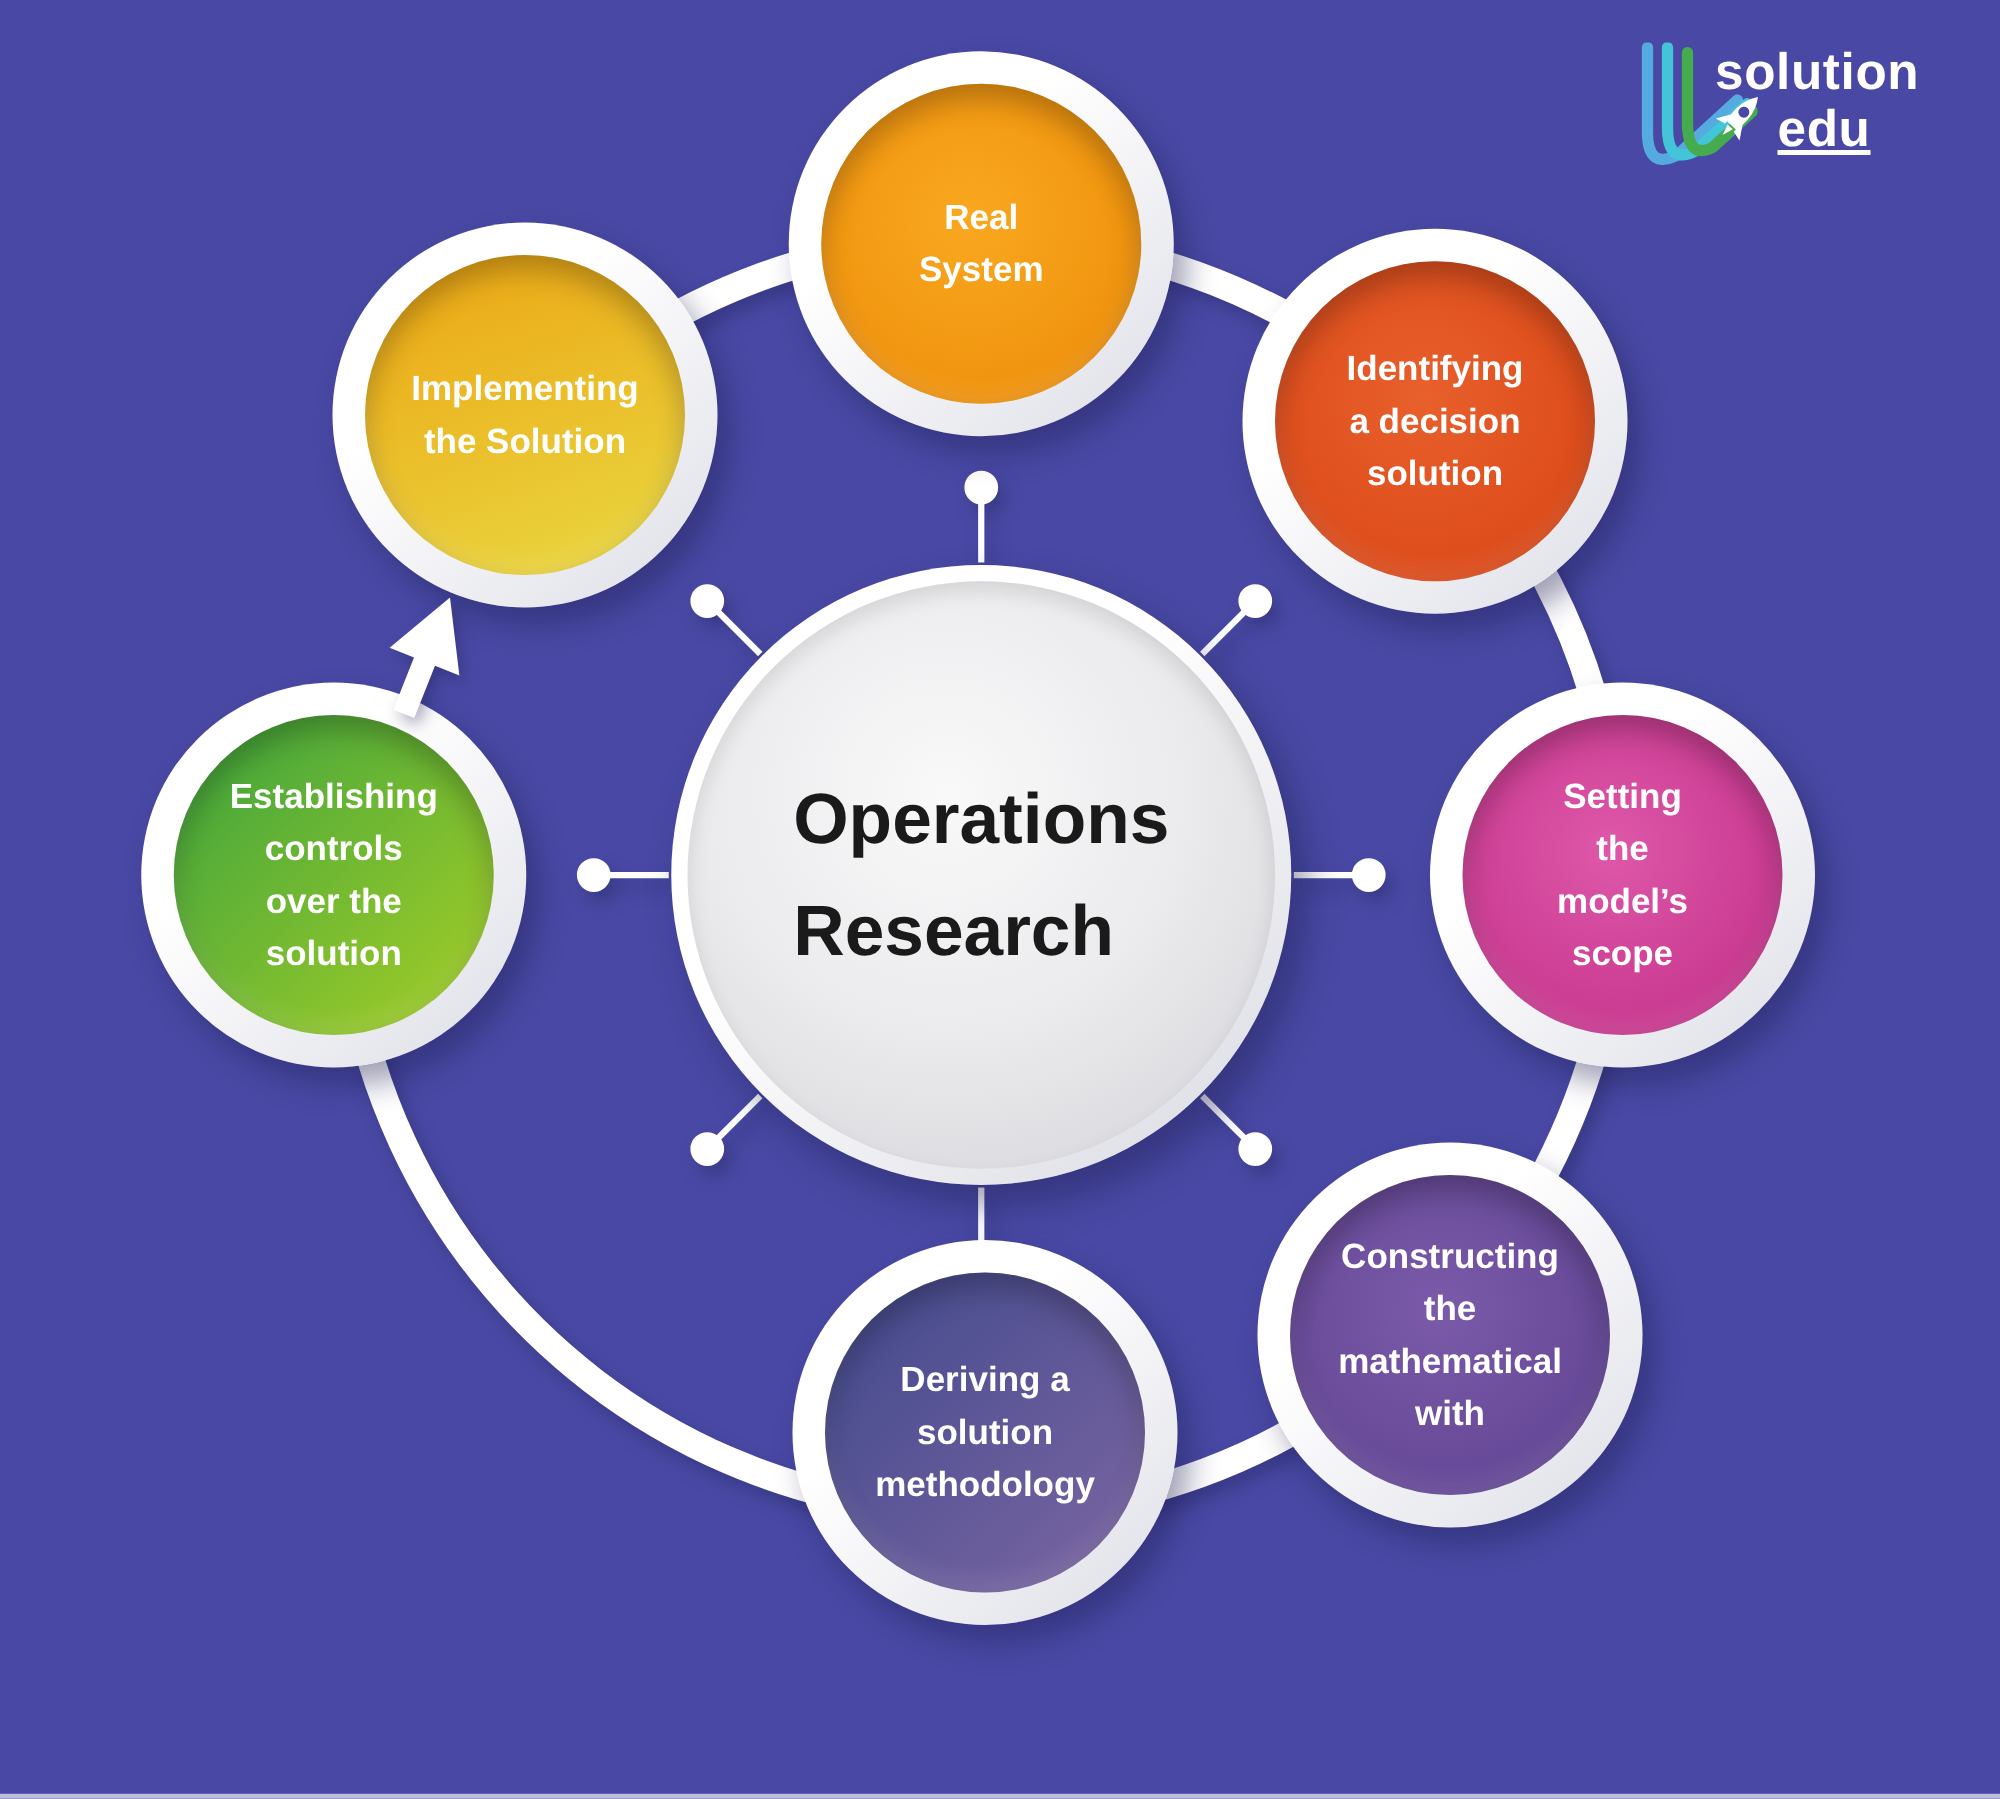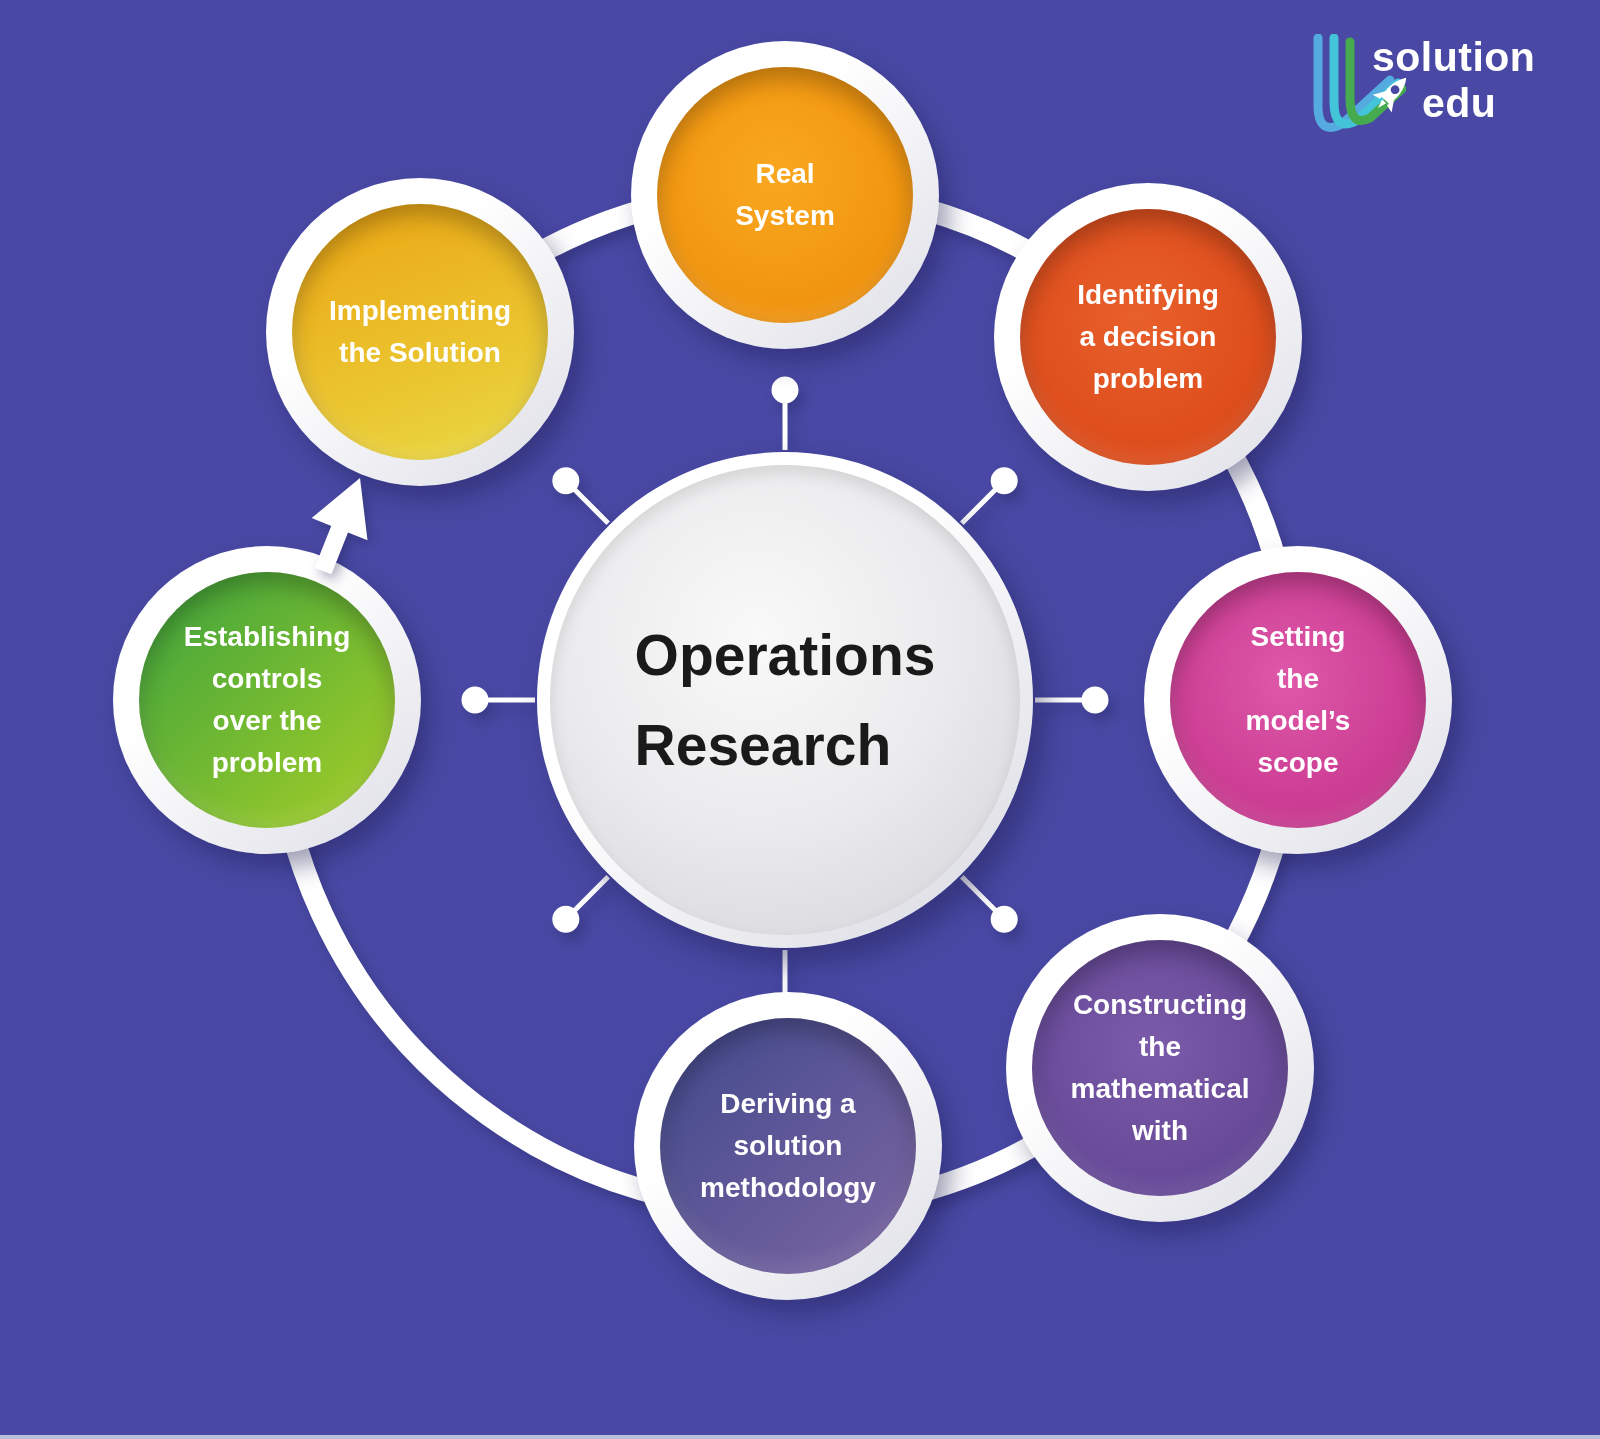--- a/index.html
+++ b/index.html
@@ -57,21 +57,21 @@
     white-space:pre-line;
     text-align:left;
     color:#1a1a1a;
     font-size:57px;line-height:90px;font-weight:bold;
   }
   
   .logo{position:absolute;left:1310px;top:24px;width:280px;height:135px;z-index:4;}
   .logo-mark{position:absolute;left:0;top:10px;}
   .logo-rocket{position:absolute;left:56px;top:42px;}
   .logo-line1{position:absolute;left:62px;top:10px;color:#fff;font-size:41px;font-weight:bold;letter-spacing:.5px;}
-  .logo-line2{position:absolute;left:112px;top:56px;color:#fff;font-size:41px;font-weight:bold;letter-spacing:.5px;}
+  .logo-line2{position:absolute;left:112px;top:56px;color:#fff;font-size:41px;font-weight:bold;letter-spacing:.5px;text-decoration:underline;}
   
   .bottom-strip{
     position:absolute;left:0;bottom:0;width:1600px;height:4px;z-index:6;
     background:#b9bedd;
   }
 </style>
 </head>
 <body>
 
 <div class="stage" style="background: rgb(73, 73, 165);">
@@ -101,21 +101,21 @@
   <div class="node" style="left:631px;top:41px">
     <div class="node-inner" style="background: radial-gradient(circle at 46% 42%, rgb(249, 168, 31) 0%, rgb(236, 138, 6) 100%);">
       <span class="node-label">Real
 System</span>
     </div>
   </div>
   <div class="node" style="left:994px;top:183px">
     <div class="node-inner" style="background: radial-gradient(circle at 46% 42%, rgb(232, 96, 44) 0%, rgb(216, 67, 19) 100%);">
       <span class="node-label">Identifying
 a decision
-problem</span>
+solution</span>
     </div>
   </div>
   <div class="node" style="left:1144px;top:546px">
     <div class="node-inner" style="background: radial-gradient(circle at 46% 42%, rgb(222, 88, 169) 0%, rgb(192, 44, 133) 100%);">
       <span class="node-label">Setting
 the
 model’s
 scope</span>
     </div>
   </div>
@@ -132,21 +132,21 @@
       <span class="node-label">Deriving a
 solution
 methodology</span>
     </div>
   </div>
   <div class="node" style="left:113px;top:546px">
     <div class="node-inner" style="background: linear-gradient(135deg, rgb(58, 162, 62) 0%, rgb(168, 207, 38) 100%);">
       <span class="node-label">Establishing
 controls
 over the
-problem</span>
+solution</span>
     </div>
   </div>
   <div class="node" style="left:266px;top:178px">
     <div class="node-inner" style="background: linear-gradient(160deg, rgb(236, 164, 18) 0%, rgb(233, 217, 66) 100%);">
       <span class="node-label">Implementing
 the Solution</span>
     </div>
   </div>
 
   <div class="center-circle">

